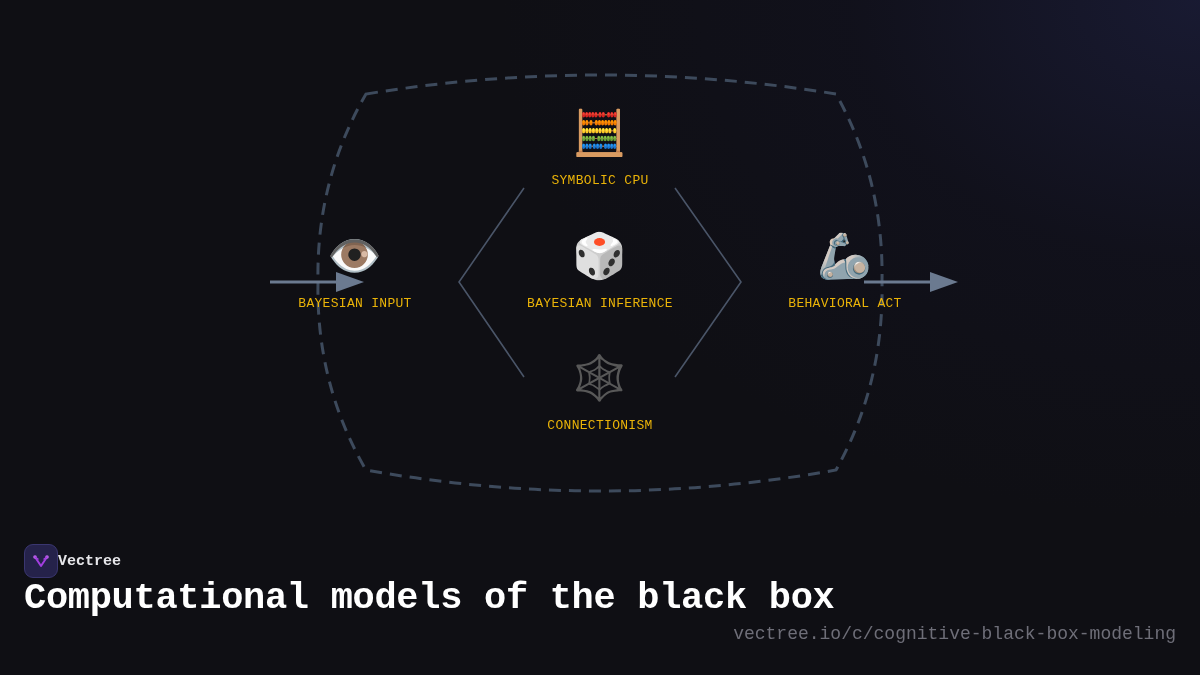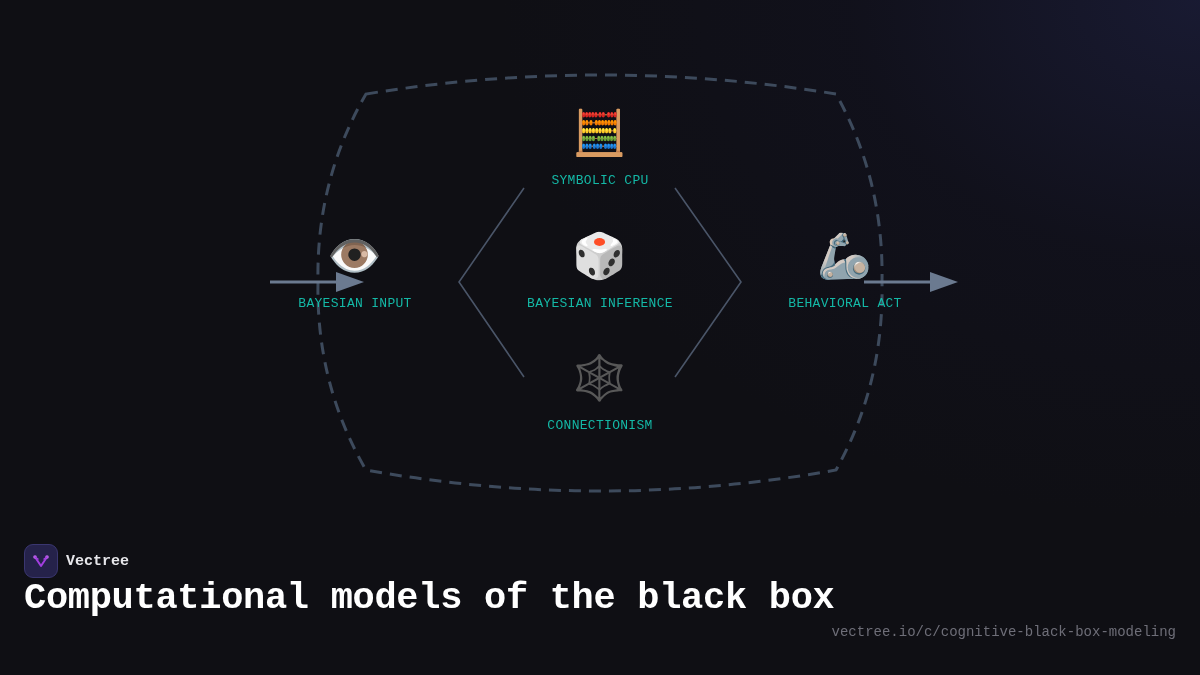--- a/index.html
+++ b/index.html
@@ -17,41 +17,41 @@
     svg.diagram { position: absolute; left: 0; top: 0; width: 1200px; height: 675px; }
     .node {
       position: absolute; transform: translateX(-50%);
       display: flex; flex-direction: column; align-items: center;
     }
     .node .emoji {
       font-size: 44px; line-height: 48px; height: 50px;
       font-family: "DejaVu Sans", sans-serif;
     }
     .node .label {
-      margin-top: 14px; color: #14b8a6; font-size: 13px; letter-spacing: 0.3px;
+      margin-top: 14px; color: #eab308; font-size: 13px; letter-spacing: 0.3px;
       white-space: nowrap;
     }
     .brand {
-      position: absolute; left: 24px; top: 544px; display: flex; align-items: center; gap: 8px;
+      position: absolute; left: 24px; top: 544px; display: flex; align-items: center; 
     }
     .brand-logo {
       width: 34px; height: 34px; border-radius: 9px; background: #25224a;
       border: 1px solid #3a3670; box-sizing: border-box;
       display: flex; align-items: center; justify-content: center;
     }
     .brand-name { color: #e6e6ea; font-weight: bold; font-size: 15px; }
     .title {
       position: absolute; left: 24px; top: 582px; margin: 0;
       color: #ffffff; font-weight: bold; font-size: 37px; line-height: 33px;
       letter-spacing: -0.3px;
     }
     .title span { display: block; }
     .url {
       position: absolute; right: 24px; top: 624px;
-      color: #6e6e78; font-size: 14px;
+      color: #6e6e78; font-size: 18px;
     }
   </style>
 </head>
 <body>
 
 <div class="bg-glow"></div>
 
 <svg class="diagram" viewBox="0 0 1200 675">
 
   <path d="M 366 94 Q 600 56 836 94 Q 884 180 882 282 Q 884 384 836 470 Q 600 512 366 470 Q 316 384 318 282 Q 316 180 366 94 Z" fill="none" stroke="#3d4a5c" stroke-width="3" stroke-dasharray="12 8" stroke-linecap="butt"></path>

